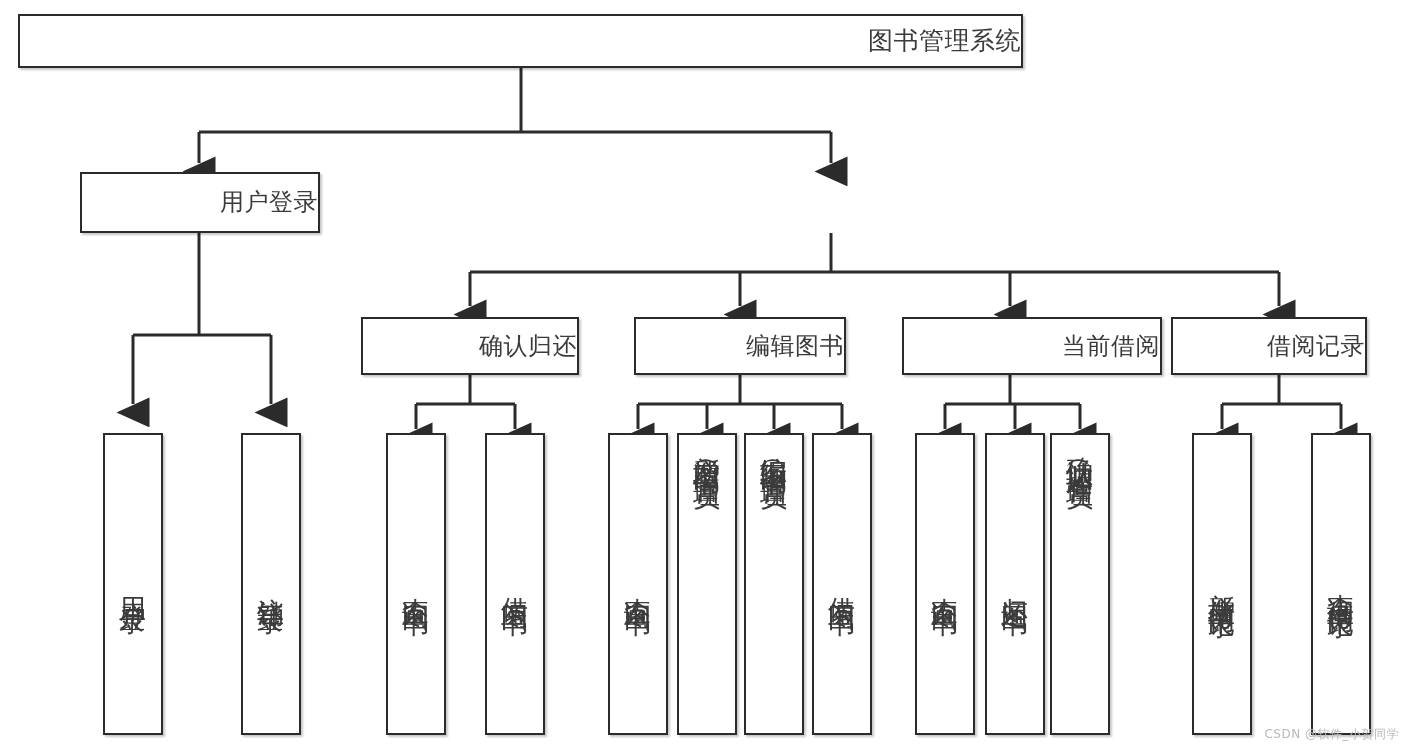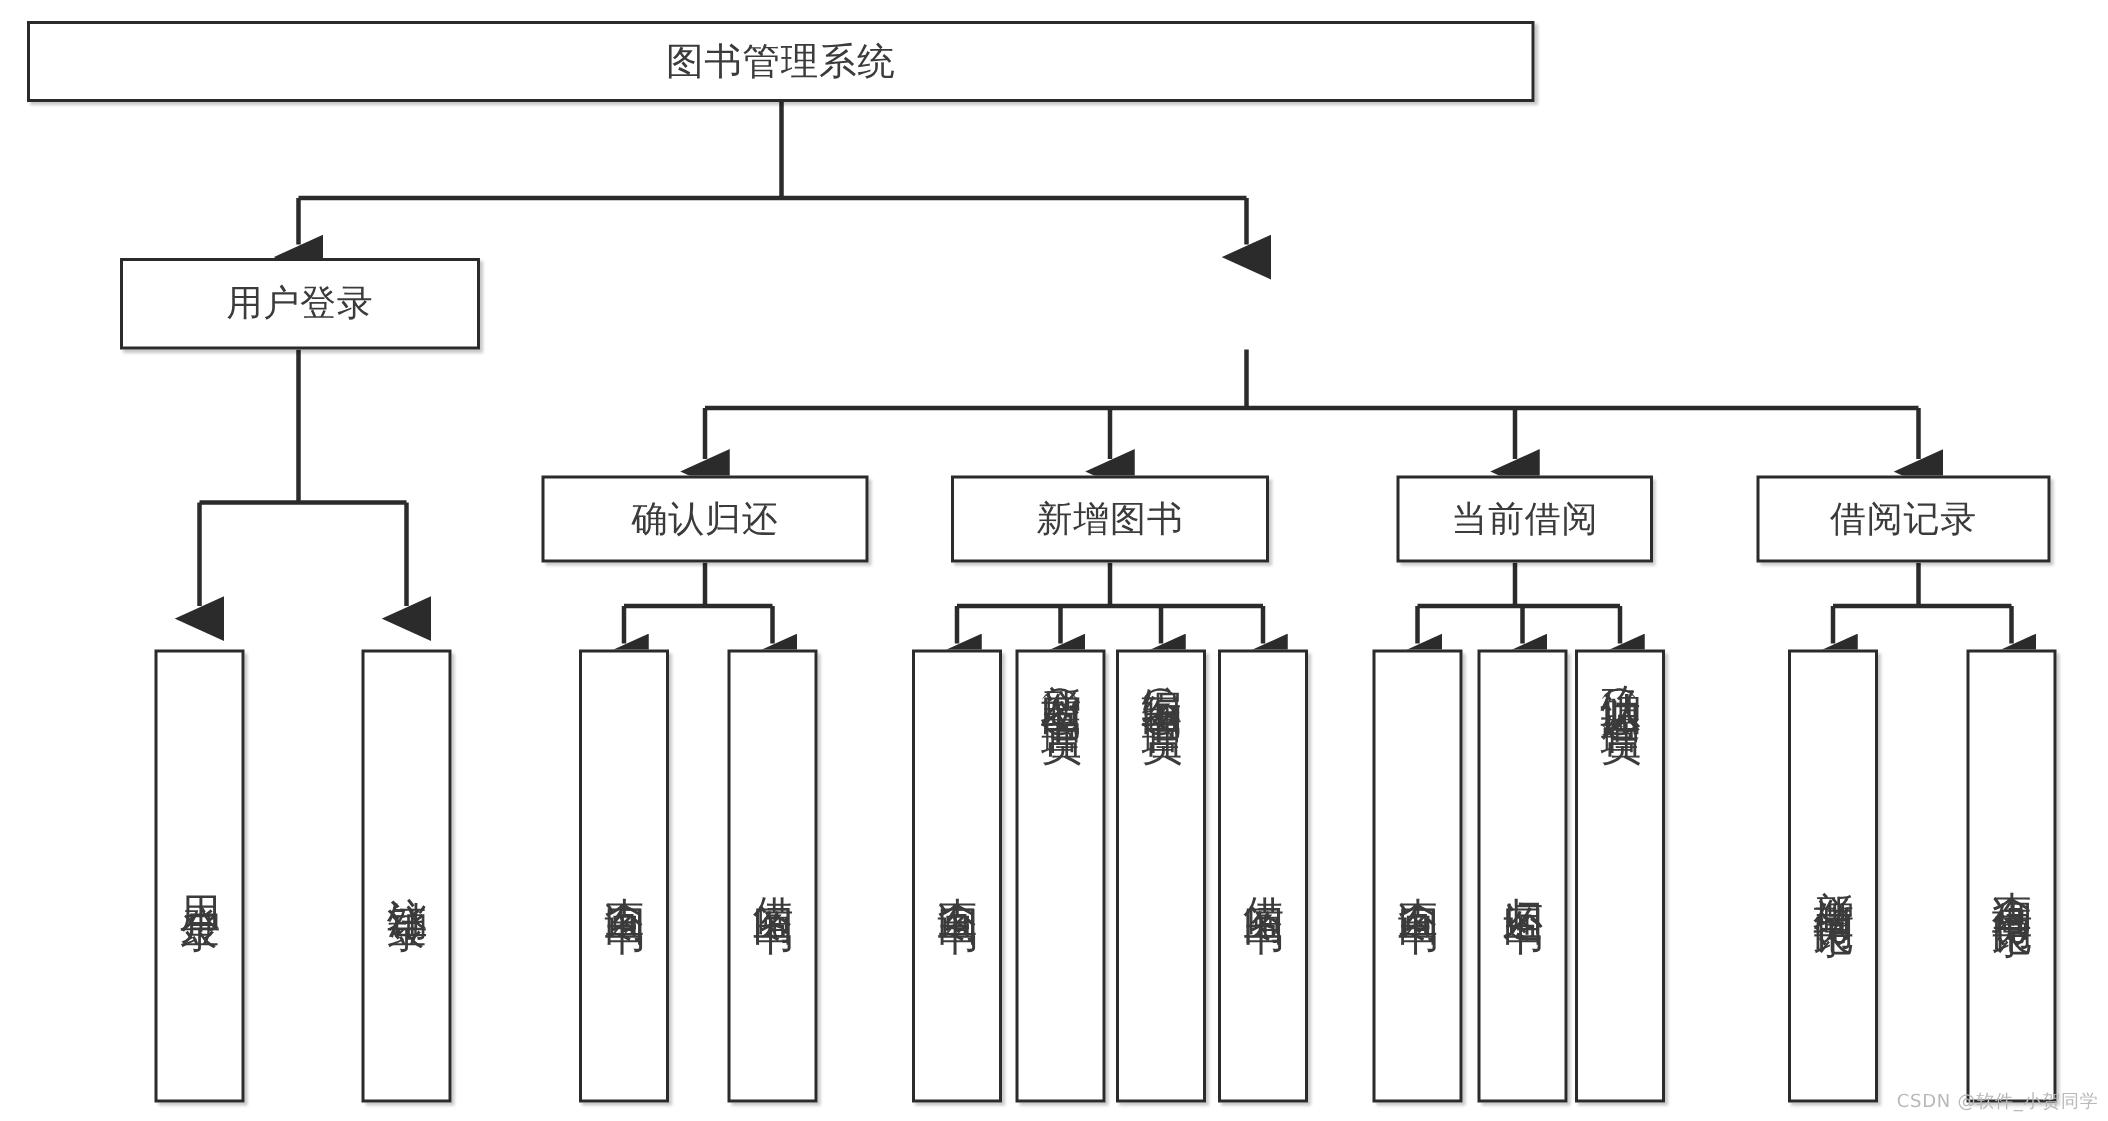--- a/index.html
+++ b/index.html
@@ -26,21 +26,21 @@
     pointer-events: none;
   }
   .node {
     position: absolute;
     box-sizing: border-box;
     background: #ffffff;
     border: 2.5px solid #2b2b2b;
     box-shadow: 2px 2px 2px rgba(0,0,0,0.22);
     display: flex;
     align-items: center;
-    justify-content: center;
+    justify-content: flex-end;
     color: #3b3b3b;
   }
   .node-label {
     color: #3b3b3b;
     line-height: 1.12;
     letter-spacing: 0.5px;
     white-space: pre;
     text-align: center;
   }
   
@@ -139,23 +139,23 @@
   </div>
 
   <div class="node h" style="left:80px; top:172px; width:240px; height:61px;">
     <span class="node-label">用户登录</span>
   </div>
 
   <div class="node h" style="left:361px; top:317px; width:218px; height:58px;">
     <span class="node-label">确认归还</span>
   </div>
   <div class="node h" style="left:634px; top:317px; width:212px; height:58px;">
-    <span class="node-label">新增图书</span>
-  </div>
-  <div class="node h" style="left:931px; top:317px; width:171px; height:58px;">
+    <span class="node-label">编辑图书</span>
+  </div>
+  <div class="node h" style="left:902px; top:317px; width:260px; height:58px;">
     <span class="node-label">当前借阅</span>
   </div>
   <div class="node h" style="left:1171px; top:317px; width:196px; height:58px;">
     <span class="node-label">借阅记录</span>
   </div>
 
   <div class="node v mid" style="left:103px; top:433px; width:60px; height:302px;">
     <span class="node-label">用户登录</span>
   </div>
   <div class="node v mid" style="left:241px; top:433px; width:60px; height:302px;">

